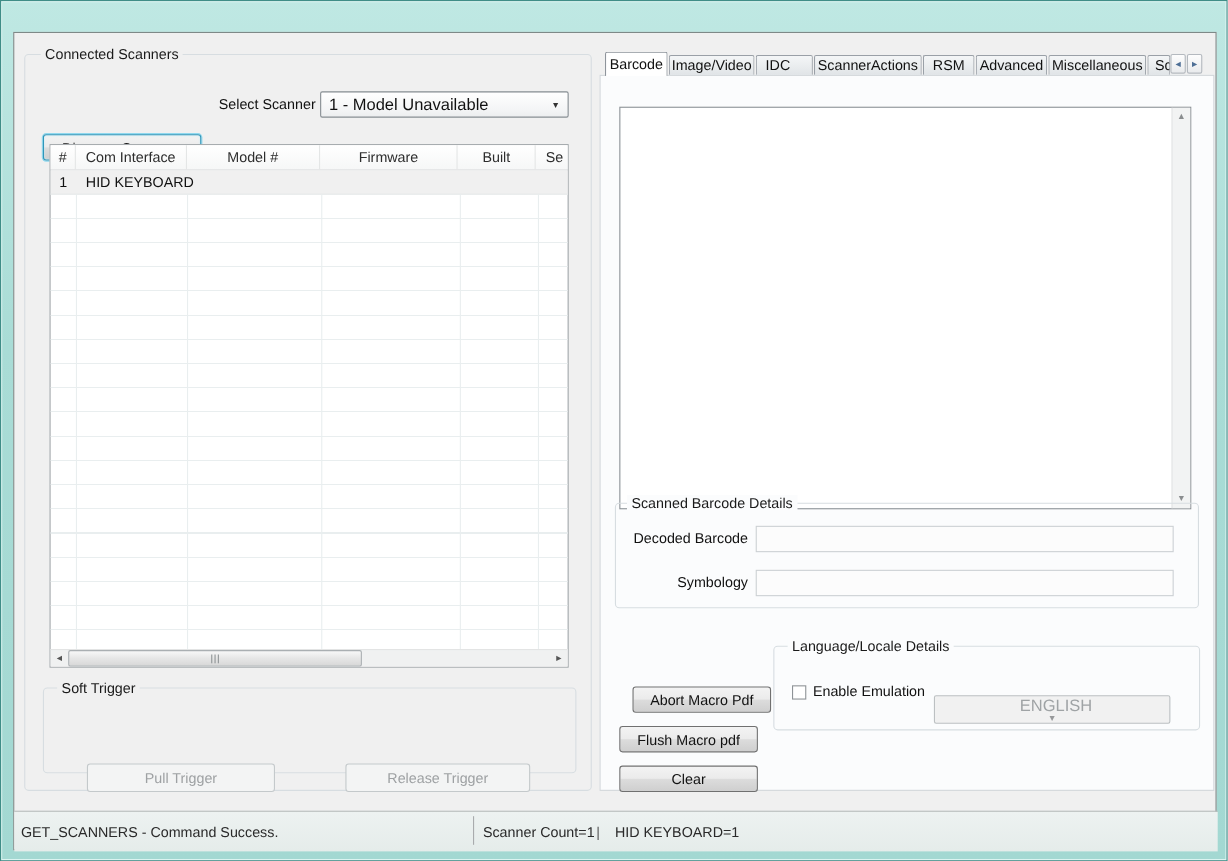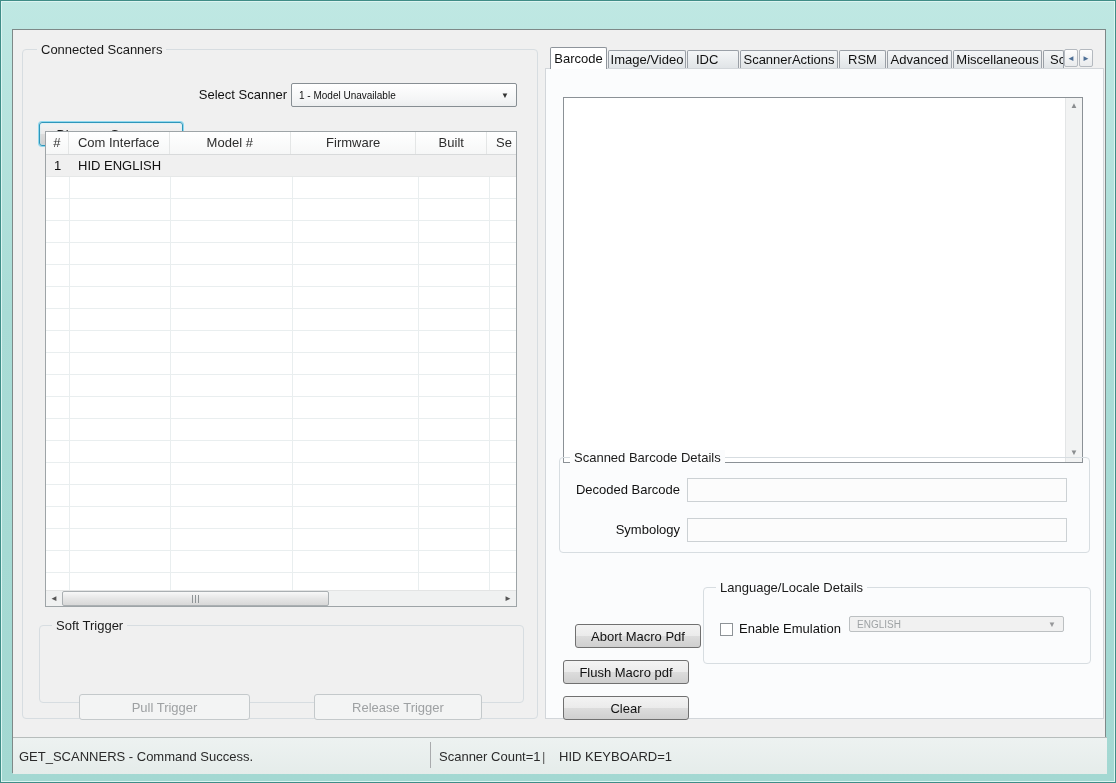--- a/index.html
+++ b/index.html
@@ -35,21 +35,21 @@
   .btn { position:absolute; border:1px solid #707070; border-radius:3px;
     background:linear-gradient(180deg,#f3f3f3 0%,#ebebeb 48%,#dcdcdc 52%,#cfcfcf 100%);
     font-size:13px; color:#111; text-align:center; cursor:pointer;margin-top:39px; }
   .btn.focus { border:1px solid #2f96ba; box-shadow:0 0 0 1px #8fd8ee, inset 0 0 2px #bfeaf6; }
   .btn.disabled { border:1px solid #c4c9cb; background:#f3f4f4; color:#9ea1a3; cursor:default; }
 
   
   .combo { position:absolute; border:1px solid #878e93; border-radius:2px;
     background:linear-gradient(180deg,#ffffff 0%,#f4f5f6 70%,#eceeef 100%);
     display:flex; align-items:center; cursor:pointer; }
-  .combo .combo-text { flex:1; padding-left:7px; font-size:10px; color:#111;
+  .combo .combo-text { flex:1; padding-left:7px; font-size:15px; color:#111;
     white-space:nowrap; overflow:hidden; }
   .combo .combo-arrow { width:22px; text-align:center; font-size:8px; color:#333; }
   .combo.disabled { border:1px solid #bcc0c2; background:#f1f1f1; cursor:default; }
   .combo.disabled .combo-text { color:#9fa3a5; }
   .combo.disabled .combo-arrow { color:#97989a; }
 
   
   .listctl { position:absolute; left:22px; top:81px; width:472px; height:476px;
     background:#fff; border:1px solid #9ea4a7; }
   .lheader { display:flex; height:23px; background:linear-gradient(180deg,#ffffff,#f6f7f7);
@@ -135,21 +135,21 @@
         <div class="lheader">
           <div class="hc" style="width:23px;">#</div>
           <div class="hc left" style="width:101px;">Com Interface</div>
           <div class="hc" style="width:122px;">Model #</div>
           <div class="hc" style="width:126px;">Firmware</div>
           <div class="hc" style="width:71px;">Built</div>
           <div class="hc left" style="width:29px; border-right:none;">Se</div>
         </div>
         <div class="lrow1">
           <div class="rc" style="width:23px; text-align:center;">1</div>
-          <div class="rc" style="padding-left:9px;">HID ENGLISH</div>
+          <div class="rc" style="padding-left:9px;">HID KEYBOARD</div>
         </div>
         <div class="lgrid">
           <div class="vline" style="left:23px;"></div>
           <div class="vline" style="left:124px;"></div>
           <div class="vline" style="left:246px;"></div>
           <div class="vline" style="left:372px;"></div>
           <div class="vline" style="left:443px;"></div>
         </div>
         <div class="hscroll">
           <div class="hs-btn">◄</div>
@@ -206,21 +206,21 @@
       </div>
 
       <button class="btn" style="left:29px; top:516px; width:126px; height:24px;">Abort Macro Pdf</button>
       <button class="btn" style="left:17px; top:552px; width:126px; height:24px;">Flush Macro  pdf</button>
       <button class="btn" style="left:17px; top:588px; width:126px; height:24px;">Clear</button>
 
       <div class="groupbox" style="left:157px; top:518px; width:388px; height:77px;">
         <div class="legend" style="left:12px;">Language/Locale Details</div>
         <div class="checkbox" style="left:16px; top:35px;"></div>
         <div class="cblabel" style="left:35px; top:29px;">Enable Emulation</div>
-        <div class="combo disabled" style="left:145px; top:28px; width:215px; height:16px;">
+        <div class="combo disabled" style="left:145px; top:44px; width:215px; height:26px;flex-direction:column;">
           <span class="combo-text">ENGLISH</span>
           <span class="combo-arrow">▼</span>
         </div>
       </div>
     </div>
 
     <div class="statusbar">
       <div class="msg">GET_SCANNERS - Command Success.</div>
       <div class="sdivider"></div>
       <div class="scount">Scanner Count=1</div>

